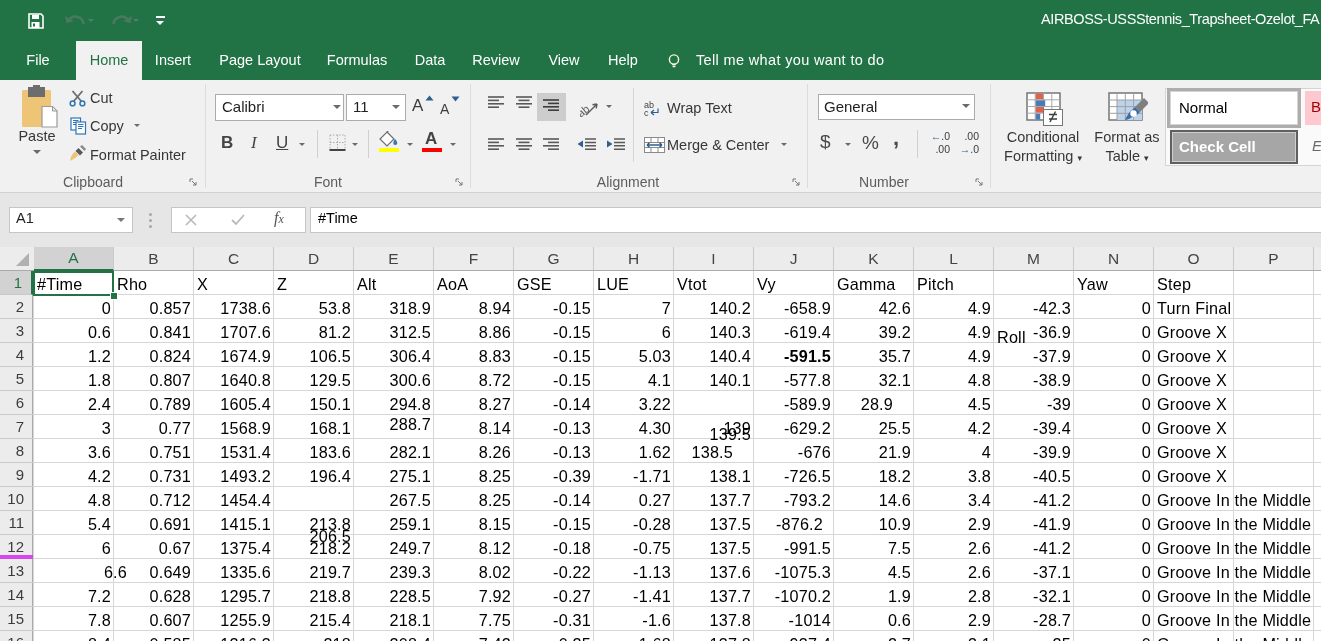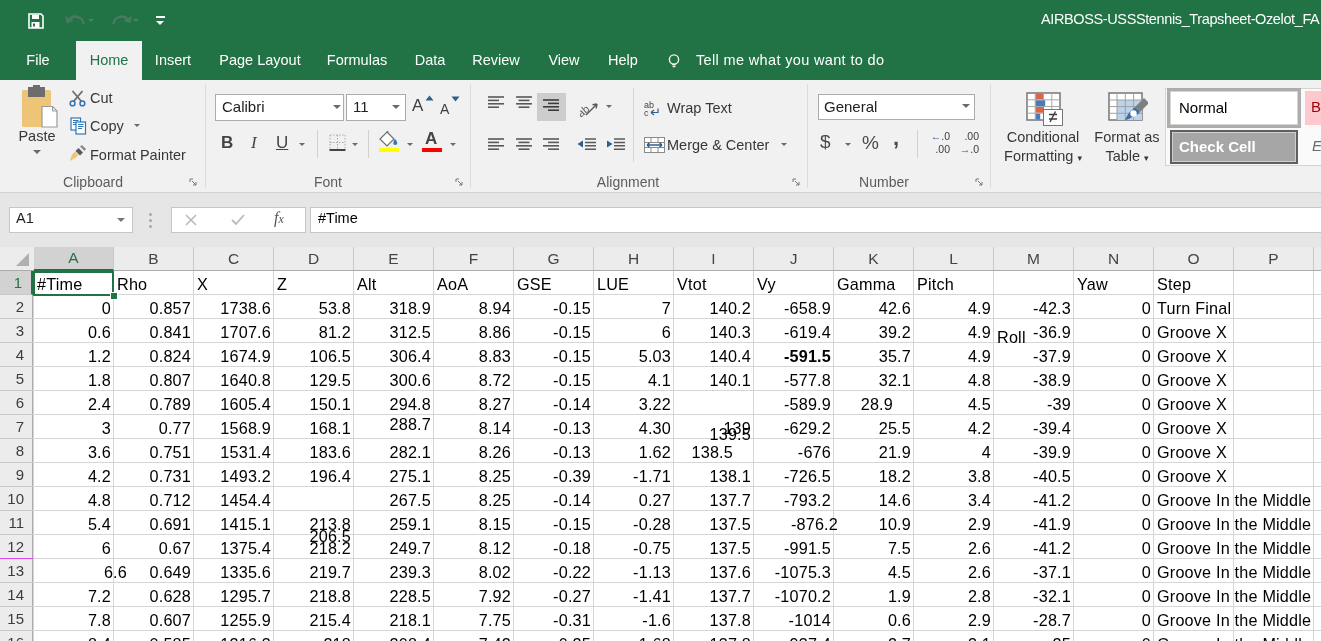--- a/index.html
+++ b/index.html
@@ -289,21 +289,21 @@
 <div class="rowhdr" style="top:48px;border-bottom:1px solid #c9c9c9;">2</div>
 <div class="rowhdr" style="top:72px;border-bottom:1px solid #c9c9c9;">3</div>
 <div class="rowhdr" style="top:96px;border-bottom:1px solid #c9c9c9;">4</div>
 <div class="rowhdr" style="top:120px;border-bottom:1px solid #c9c9c9;">5</div>
 <div class="rowhdr" style="top:144px;border-bottom:1px solid #c9c9c9;">6</div>
 <div class="rowhdr" style="top:168px;border-bottom:1px solid #c9c9c9;">7</div>
 <div class="rowhdr" style="top:192px;border-bottom:1px solid #c9c9c9;">8</div>
 <div class="rowhdr" style="top:216px;border-bottom:1px solid #c9c9c9;">9</div>
 <div class="rowhdr" style="top:240px;border-bottom:1px solid #c9c9c9;">10</div>
 <div class="rowhdr" style="top:264px;border-bottom:1px solid #c9c9c9;">11</div>
-<div class="rowhdr" style="top:288px;border-bottom:1px solid #d946ef;">12</div>
+<div class="rowhdr" style="top:288px;border-bottom:4px solid #d946ef;">12</div>
 <div class="rowhdr" style="top:312px;border-bottom:1px solid #c9c9c9;">13</div>
 <div class="rowhdr" style="top:336px;border-bottom:1px solid #c9c9c9;">14</div>
 <div class="rowhdr" style="top:360px;border-bottom:1px solid #c9c9c9;">15</div>
 <div class="rowhdr" style="top:384px;border-bottom:1px solid #c9c9c9;">16</div>
 <div class="abs" style="left:33px;top:24px;width:1288px;height:370px;background-image:repeating-linear-gradient(90deg,#d6d6d6 0 1px,transparent 1px 80px),repeating-linear-gradient(180deg,transparent 0 23px,#d6d6d6 23px 24px);">
 <div class="cell" style="left:4px;top:0px;">#Time</div>
 <div class="cell" style="left:84px;top:0px;">Rho</div>
 <div class="cell" style="left:164px;top:0px;">X</div>
 <div class="cell" style="left:244px;top:0px;">Z</div>
 <div class="cell" style="left:324px;top:0px;">Alt</div>
@@ -454,21 +454,21 @@
 <div class="cell" style="left:1124px;top:216px;">Groove In the Middle</div>
 <div class="cell num" style="left:1px;top:240px;width:77px;">5.4</div>
 <div class="cell num" style="left:81px;top:240px;width:77px;">0.691</div>
 <div class="cell num" style="left:161px;top:240px;width:77px;">1415.1</div>
 <div class="cell num" style="left:241px;top:240px;width:77px;">213.8</div>
 <div class="cell num" style="left:321px;top:240px;width:77px;">259.1</div>
 <div class="cell num" style="left:401px;top:240px;width:77px;">8.15</div>
 <div class="cell num" style="left:481px;top:240px;width:77px;">-0.15</div>
 <div class="cell num" style="left:561px;top:240px;width:77px;">-0.28</div>
 <div class="cell num" style="left:641px;top:240px;width:77px;">137.5</div>
-<div class="cell num" style="left:728px;top:240px;width:77px;">-876.2</div>
+<div class="cell num" style="left:713px;top:240px;width:77px;">-876.2</div>
 <div class="cell num" style="left:801px;top:240px;width:77px;">10.9</div>
 <div class="cell num" style="left:881px;top:240px;width:77px;">2.9</div>
 <div class="cell num" style="left:961px;top:240px;width:77px;">-41.9</div>
 <div class="cell num" style="left:1041px;top:240px;width:77px;">0</div>
 <div class="cell" style="left:1124px;top:240px;">Groove In the Middle</div>
 <div class="cell num" style="left:1px;top:264px;width:77px;">6</div>
 <div class="cell num" style="left:81px;top:264px;width:77px;">0.67</div>
 <div class="cell num" style="left:161px;top:264px;width:77px;">1375.4</div>
 <div class="cell num" style="left:241px;top:264px;width:77px;">218.2</div>
 <div class="cell num" style="left:321px;top:264px;width:77px;">249.7</div>

